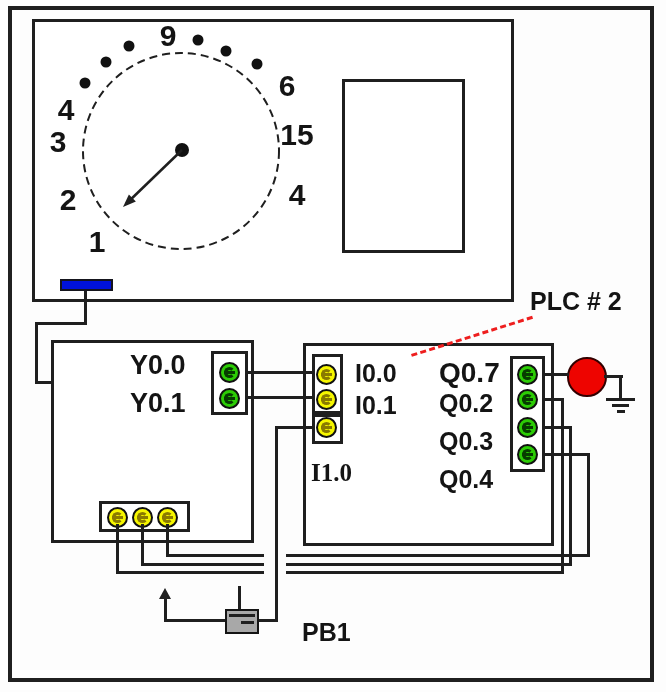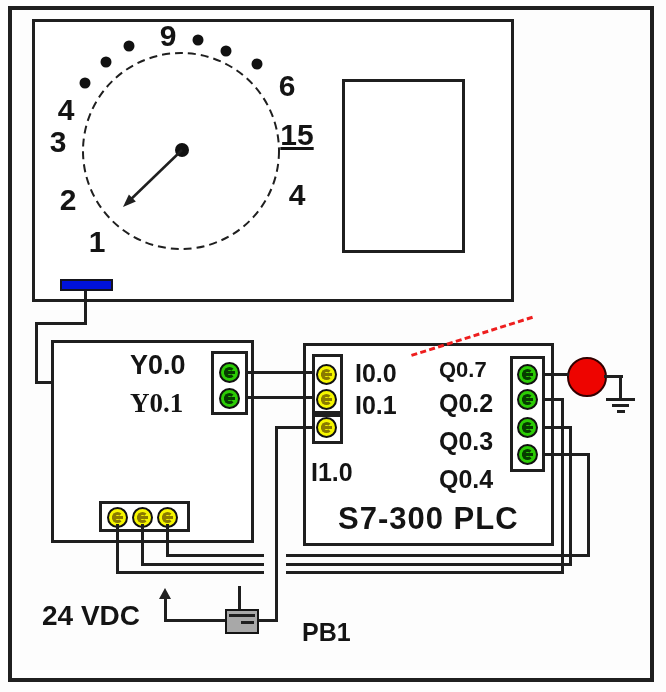--- a/index.html
+++ b/index.html
@@ -48,76 +48,76 @@
       <circle cx="196" cy="36" r="5.5"></circle>
         <circle cx="227" cy="49" r="5.5"></circle>
     </g>
     <circle cx="152" cy="135" r="7" fill="#111"></circle>
     <line x1="152" y1="135" x2="96" y2="189" stroke="#1f1f1f" stroke-width="2.5"></line>
     <polygon points="93,192 105.9,186.6 98.9,179.4" fill="#1f1f1f"></polygon>
   </svg>
 
   <div class="dialnum" style="left:168px;top:36px;">9</div>
   <div class="dialnum" style="left:287px;top:86px;">6</div>
-  <div class="dialnum" style="left:297px;top:135px;text-decoration:underline;">15</div>
+  <div class="dialnum" style="left:297px;top:135px;">15</div>
   <div class="dialnum" style="left:297px;top:195px;">4</div>
   <div class="dialnum" style="left:66px;top:110px;">4</div>
   <div class="dialnum" style="left:58px;top:142px;">3</div>
   <div class="dialnum" style="left:68px;top:200px;">2</div>
   <div class="dialnum" style="left:97px;top:242px;">1</div>
 
   <div class="box" style="left:342px;top:79px;width:123px;height:174px;"></div>
 
   <div class="blue" style="left:60px;top:279px;width:53px;height:12px;"></div>
   <div class="blue" style="left:59px;top:366px;width:12px;height:42px;"></div>
 
   <div class="wire" style="left:84px;top:291px;width:3px;height:33px;"></div>
   <div class="wire" style="left:35px;top:322px;width:52px;height:3px;"></div>
   <div class="wire" style="left:35px;top:322px;width:3px;height:62px;"></div>
   <div class="wire" style="left:35px;top:381px;width:29px;height:3px;"></div>
 
   <div class="box" style="left:51px;top:340px;width:203px;height:203px;"></div>
 
   <div class="lbl" style="left:130px;top:352px;font-size:27px;">Y0.0</div>
-  <div class="lbl" style="left:130px;top:390px;font-size:27px;font-family:Liberation Serif, serif;">Y0.1</div>
+  <div class="lbl" style="left:130px;top:390px;font-size:27px;">Y0.1</div>
 
   <div class="box" style="left:211px;top:351px;width:37px;height:64px;"></div>
   <div class="term green" style="left:219px;top:362px;"></div>
   <div class="term green" style="left:219px;top:388px;"></div>
 
   <div class="box" style="left:99px;top:501px;width:91px;height:31px;"></div>
   <div class="term yellow" style="left:107px;top:507px;"></div>
   <div class="term yellow" style="left:132px;top:507px;"></div>
   <div class="term yellow" style="left:157px;top:507px;"></div>
 
   <div class="box" style="left:303px;top:343px;width:251px;height:203px;"></div>
 
   <div class="box" style="left:312px;top:354px;width:31px;height:60px;"></div>
   <div class="box" style="left:312px;top:414px;width:31px;height:30px;"></div>
   <div class="term yellow" style="left:316px;top:364px;"></div>
   <div class="term yellow" style="left:316px;top:389px;"></div>
   <div class="term yellow" style="left:316px;top:417px;"></div>
 
   <div class="lbl" style="left:355px;top:361px;font-size:25px;">I0.0</div>
   <div class="lbl" style="left:355px;top:393px;font-size:25px;">I0.1</div>
-  <div class="lbl" style="left:311px;top:460px;font-size:25px;">I1.0</div>
+  <div class="lbl" style="left:311px;top:460px;font-size:25px;font-family:Liberation Serif, serif;">I1.0</div>
 
-  <div class="lbl" style="left:439px;top:359px;font-size:22px;text-align:center;">Q0.7</div>
+  <div class="lbl" style="left:439px;top:359px;font-size:28px;text-align:center;">Q0.7</div>
   <div class="lbl" style="left:439px;top:391px;font-size:25px;">Q0.2</div>
   <div class="lbl" style="left:439px;top:429px;font-size:25px;">Q0.3</div>
   <div class="lbl" style="left:439px;top:467px;font-size:25px;">Q0.4</div>
 
-  <div class="lbl" style="left:338px;top:503px;font-size:31px;letter-spacing:1px;">S7-300 PLC</div>
 
   <div class="box" style="left:510px;top:356px;width:35px;height:116px;"></div>
   <div class="term green" style="left:517px;top:364px;"></div>
   <div class="term green" style="left:517px;top:389px;"></div>
   <div class="term green" style="left:517px;top:417px;"></div>
   <div class="term green" style="left:517px;top:444px;"></div>
 
+  <div class="lbl" style="left:530px;top:289px;font-size:25px;">PLC # 2</div>
   <div class="callout-line" style="left:411px;top:354px;"></div>
 
   <div class="wire" style="left:246px;top:371px;width:69px;height:3px;"></div>
   <div class="wire" style="left:246px;top:396px;width:69px;height:3px;"></div>
 
   <div class="wire" style="left:277px;top:426px;width:38px;height:3px;"></div>
   <div class="wire" style="left:275px;top:426px;width:3px;height:196px;"></div>
   <div class="wire" style="left:257px;top:619px;width:21px;height:3px;"></div>
 
   <div class="lamp" style="left:567px;top:357px;"></div>
@@ -141,21 +141,20 @@
   <div class="wire" style="left:141px;top:524px;width:3px;height:42px;"></div>
   <div class="wire" style="left:166px;top:524px;width:3px;height:33px;"></div>
 
   <div class="wire" style="left:166px;top:554px;width:98px;height:3px;"></div>
   <div class="wire" style="left:286px;top:554px;width:304px;height:3px;"></div>
   <div class="wire" style="left:141px;top:563px;width:123px;height:3px;"></div>
   <div class="wire" style="left:286px;top:563px;width:286px;height:3px;"></div>
   <div class="wire" style="left:116px;top:571px;width:148px;height:3px;"></div>
   <div class="wire" style="left:286px;top:571px;width:278px;height:3px;"></div>
 
-  <div class="lbl" style="left:42px;top:602px;font-size:28px;">24 VDC</div>
   <div class="arrowhead-up" style="left:159px;top:588px;"></div>
   <div class="wire" style="left:164px;top:597px;width:3px;height:25px;"></div>
   <div class="wire" style="left:164px;top:619px;width:62px;height:3px;"></div>
 
   <div class="wire" style="left:238px;top:586px;width:3px;height:32px;"></div>
   <div class="pushbtn" style="left:225px;top:609px;width:34px;height:25px;"></div>
   <div class="wire" style="left:229px;top:614px;width:26px;height:3px;"></div>
   <div class="wire" style="left:241px;top:621px;width:13px;height:3px;"></div>
   <div class="lbl" style="left:302px;top:620px;font-size:25px;">PB1</div>
 

